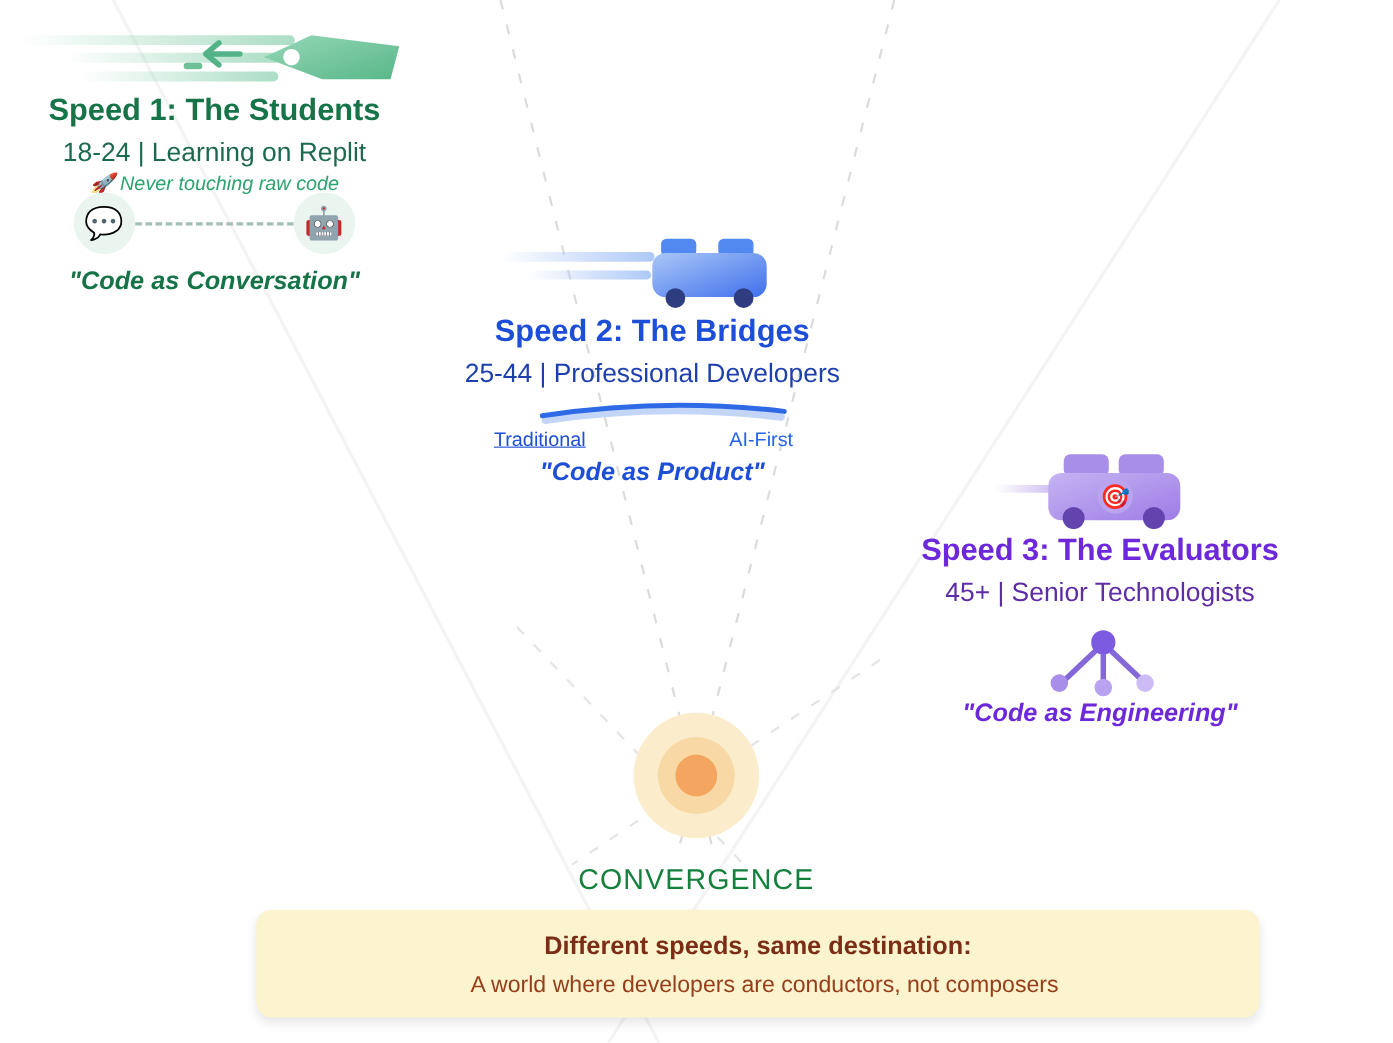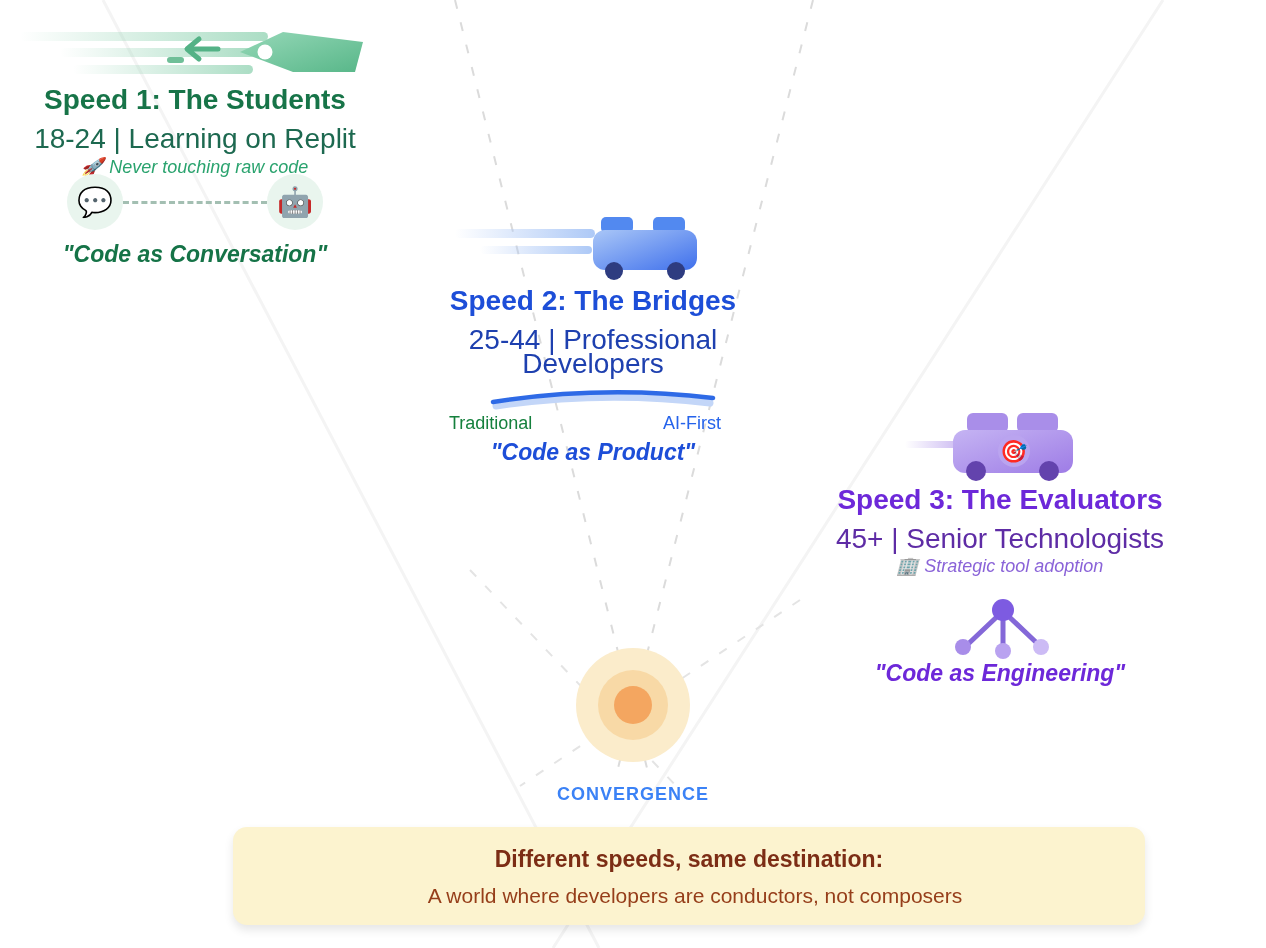--- a/index.html
+++ b/index.html
@@ -4,21 +4,21 @@
 <style>
   html,body{margin:0;padding:0;background:#ffffff;}
   #canvas{
     position:relative;width:1266px;height:948px;background:#ffffff;overflow:hidden;
     font-family:"Liberation Sans","DejaVu Sans",sans-serif;
   }
   #lines-layer{position:absolute;left:0;top:0;z-index:0;}
   .group{position:absolute;width:360px;text-align:center;z-index:2;}
   .group svg{display:block;margin:0 auto;}
   .g-title{font-size:28px;line-height:32px;font-weight:700;}
-  .g-demo{font-size:28px;line-height:24px;margin-top:11px;}
+  .g-demo{font-size:24px;line-height:24px;margin-top:11px;}
   .g-trait{font-size:18px;line-height:22px;margin-top:5px;font-style:italic;}
   .g-quote{font-size:23px;line-height:28px;font-weight:700;font-style:italic;}
 
   
   #g1{left:15px;top:8px;}
   #g1 .g-title{color:#177448;margin-top:6px;}
   #g1 .g-demo{color:#1d6950;}
   #g1 .g-trait{color:#2aa36e;}
   #g1 .g-quote{color:#157347;margin-top:10px;}
   .convo-row{display:flex;align-items:center;justify-content:center;margin-top:-4px;height:56px;}
@@ -27,39 +27,39 @@
   .convo-link{width:144px;height:0;border-top:3px dashed #a3bfb2;}
 
   
   #g2{left:413px;top:210px;}
   #g2 .g-title{color:#1d4ed8;margin-top:3px;}
   #g2 .g-demo{color:#1e40af;}
   #g2 .g-trait{color:#3e83f0;margin-top:4px;}
   #g2 .g-quote{color:#1d4ed8;margin-top:4px;}
   .spectrum-row{display:flex;justify-content:space-between;padding:0 52px 0 36px;
     font-size:18px;line-height:22px;margin-top:0;}
-  .spec-left{color:#15803d;}
+  .spec-left{color:#1d4ed8;text-decoration:underline;}
   .spec-right{color:#2563eb;}
 
   
   #g3{left:820px;top:405px;}
   #g3 .g-title{color:#6d28d9;margin-top:3px;}
   #g3 .g-demo{color:#5e2ca5;}
   #g3 .g-trait{color:#8a63d8;margin-top:4px;}
   #g3 .g-quote{color:#6d28d9;margin-top:-2px;}
   #network-icon{margin-top:18px;}
 
   
   #conv{left:513px;top:648px;width:240px;text-align:center;z-index:1;position:absolute;}
   .ring-outer{width:114px;height:114px;border-radius:50%;background:#fbeccb;
     margin:0 auto;display:flex;align-items:center;justify-content:center;}
   .ring-mid{width:70px;height:70px;border-radius:50%;background:#f8d9a6;
     display:flex;align-items:center;justify-content:center;}
   .ring-core{width:38px;height:38px;border-radius:50%;background:#f4a660;}
-  .conv-label{margin-top:22px;font-size:18px;font-weight:700;color:#3b82f6;letter-spacing:1px;}
+  .conv-label{margin-top:22px;font-size:26px;font-weight:400;color:#15803d;letter-spacing:1px;}
 
   
   #footer-box{position:absolute;left:233px;top:827px;width:912px;height:98px;
     background:#fcf3cf;border-radius:14px;text-align:center;z-index:2;
     box-shadow:0 5px 10px rgba(0,0,0,0.10);}
   .footer-heading{margin-top:17px;font-size:23px;line-height:30px;font-weight:700;color:#7c2d15;}
   .footer-sub{margin-top:9px;font-size:21px;line-height:26px;color:#963e1a;padding-left:12px;}
 
   .emoji{font-family:"DejaVu Sans",sans-serif;}
 </style>
@@ -161,21 +161,20 @@
       <rect x="147" y="8" width="41" height="20" rx="6" fill="#a98ee9"></rect>
       <rect x="197" y="8" width="41" height="20" rx="6" fill="#a98ee9"></rect>
       <rect x="133" y="25" width="120" height="43" rx="12" fill="url(#purplebody)"></rect>
       <circle cx="194" cy="46" r="16" fill="#baa4ef"></circle>
       <text x="194" y="54" font-size="22" text-anchor="middle">🎯</text>
       <circle cx="156" cy="66" r="10" fill="#6343ad"></circle>
       <circle cx="229" cy="66" r="10" fill="#6343ad"></circle>
     </svg>
     <div class="g-title">Speed 3: The Evaluators</div>
     <div class="g-demo">45+ | Senior Technologists</div>
-    <div class="g-trait"><span class="emoji">🏢</span> <span>Strategic tool adoption</span></div>
     <svg id="network-icon" width="360" height="66" viewBox="0 0 360 66">
       <path d="M183,16 L146,51 M183,16 L183,55 M183,16 L220,51" fill="none" stroke="#8468d8" stroke-width="5" stroke-linecap="round"></path>
       <circle cx="183" cy="15" r="11" fill="#7d5be1"></circle>
       <circle cx="143" cy="52" r="8" fill="#a88de9"></circle>
       <circle cx="183" cy="56" r="8" fill="#b9a2f0"></circle>
       <circle cx="221" cy="52" r="8" fill="#ccbbf5"></circle>
     </svg>
     <div class="g-quote">"Code as Engineering"</div>
   </div>
 

